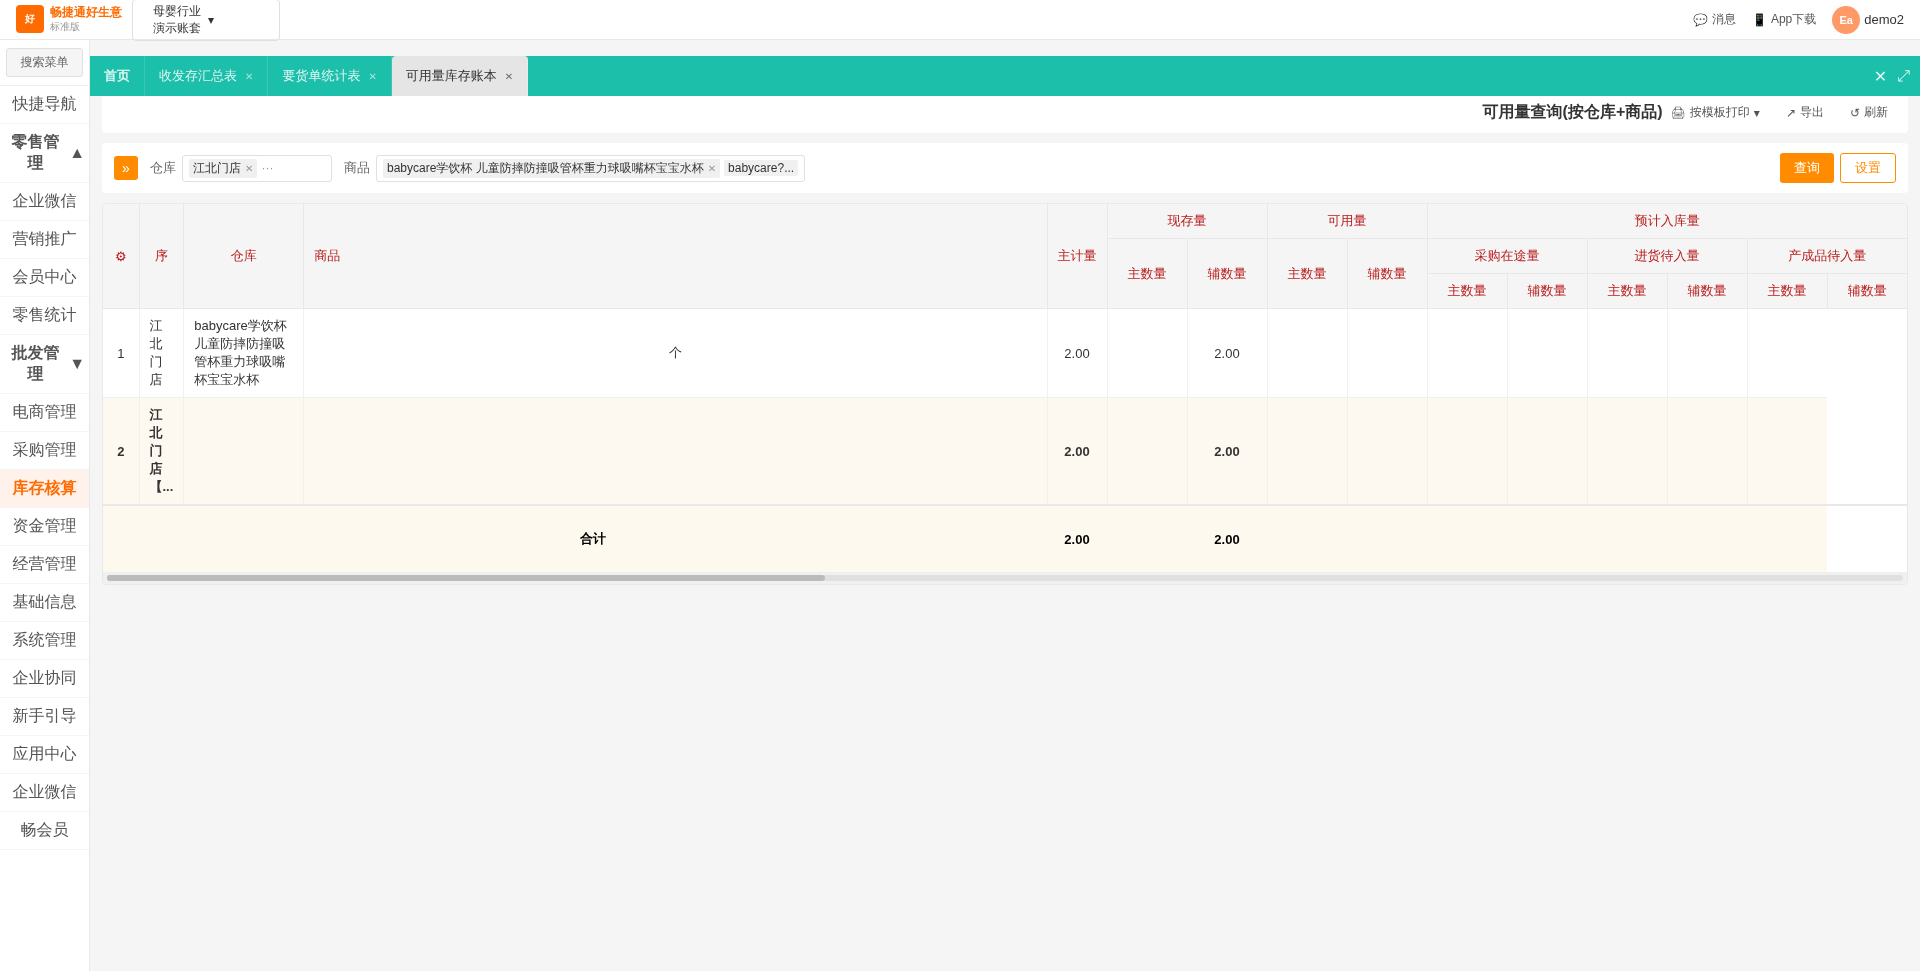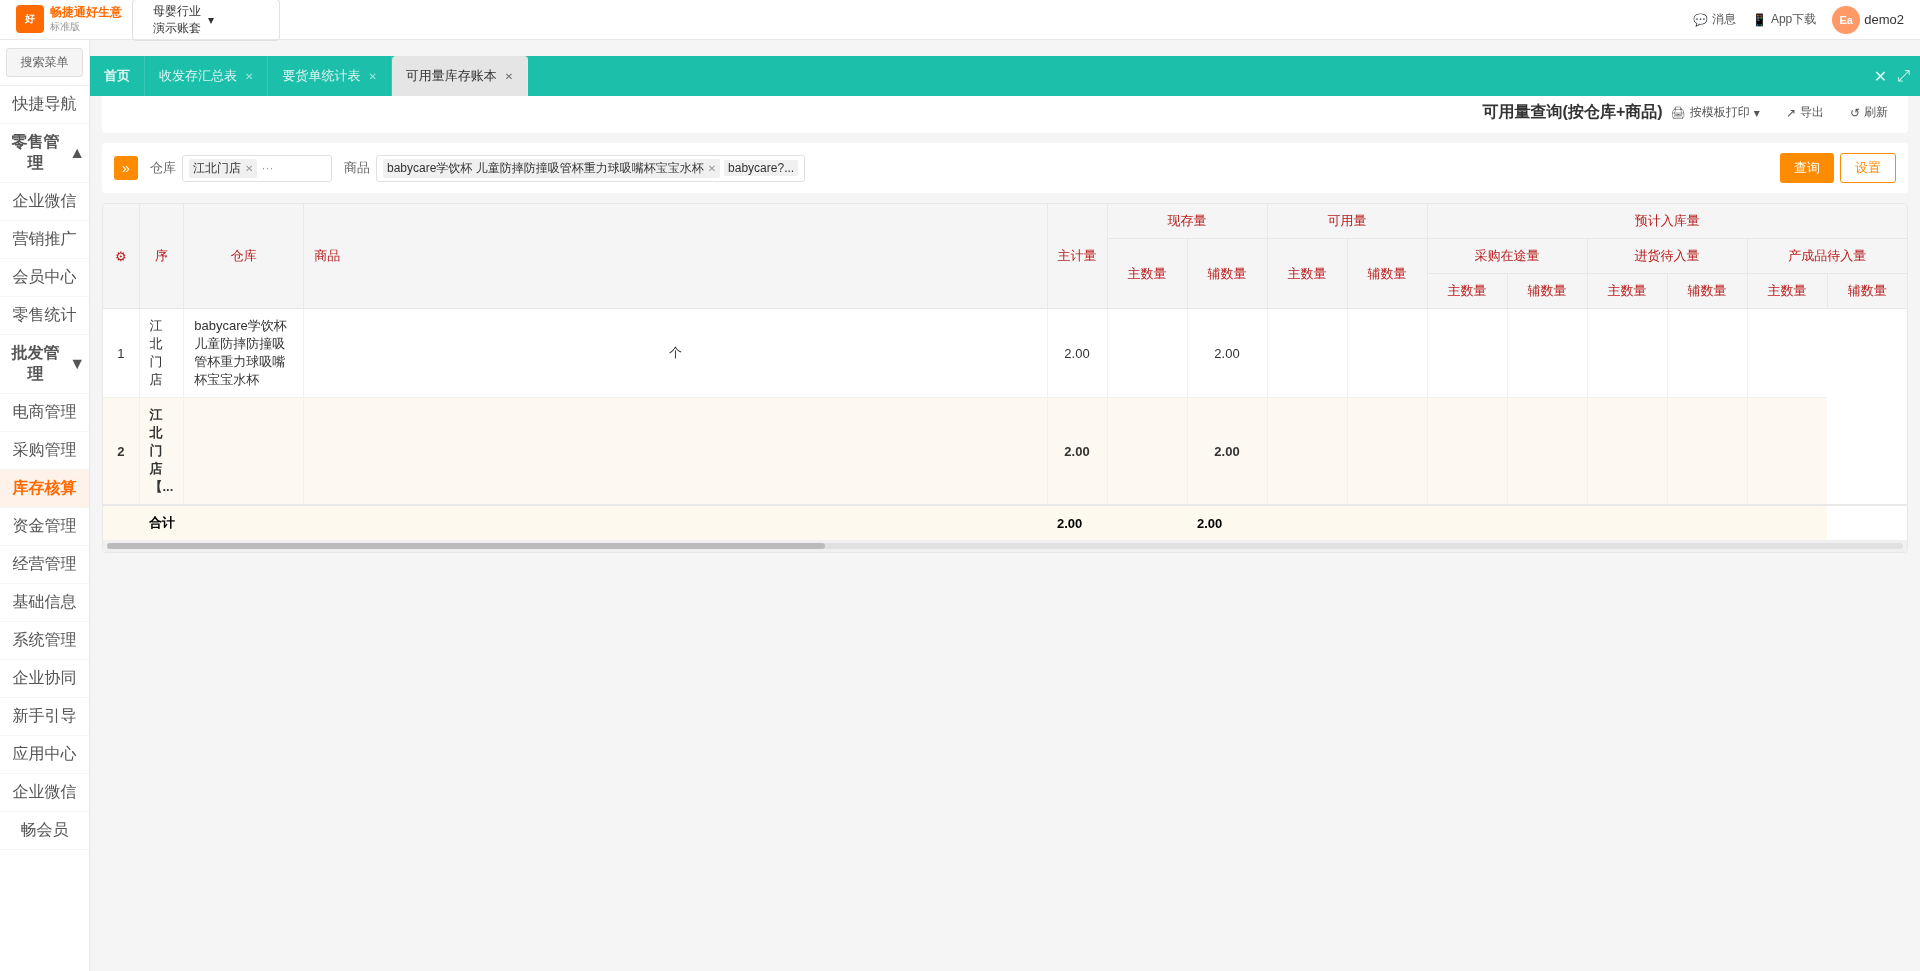--- a/index.html
+++ b/index.html
@@ -211,21 +211,22 @@
     .td-left { text-align: left; }
 
     
     .table-footer {
       background: #fef9ee;
       border-top: 2px solid #e8e8e8;
     }
     .table-footer td {
       font-weight: bold;
       background: #fef9ee !important;
-      padding: 8px 10px;
+      padding: 24px 10px;
+      text-align: center;
     }
 
     
     .scroll-bar-area {
       height: 12px;
       background: #f0f0f0;
       display: flex; align-items: center;
       padding: 2px 4px;
     }
     .scroll-bar-track {

